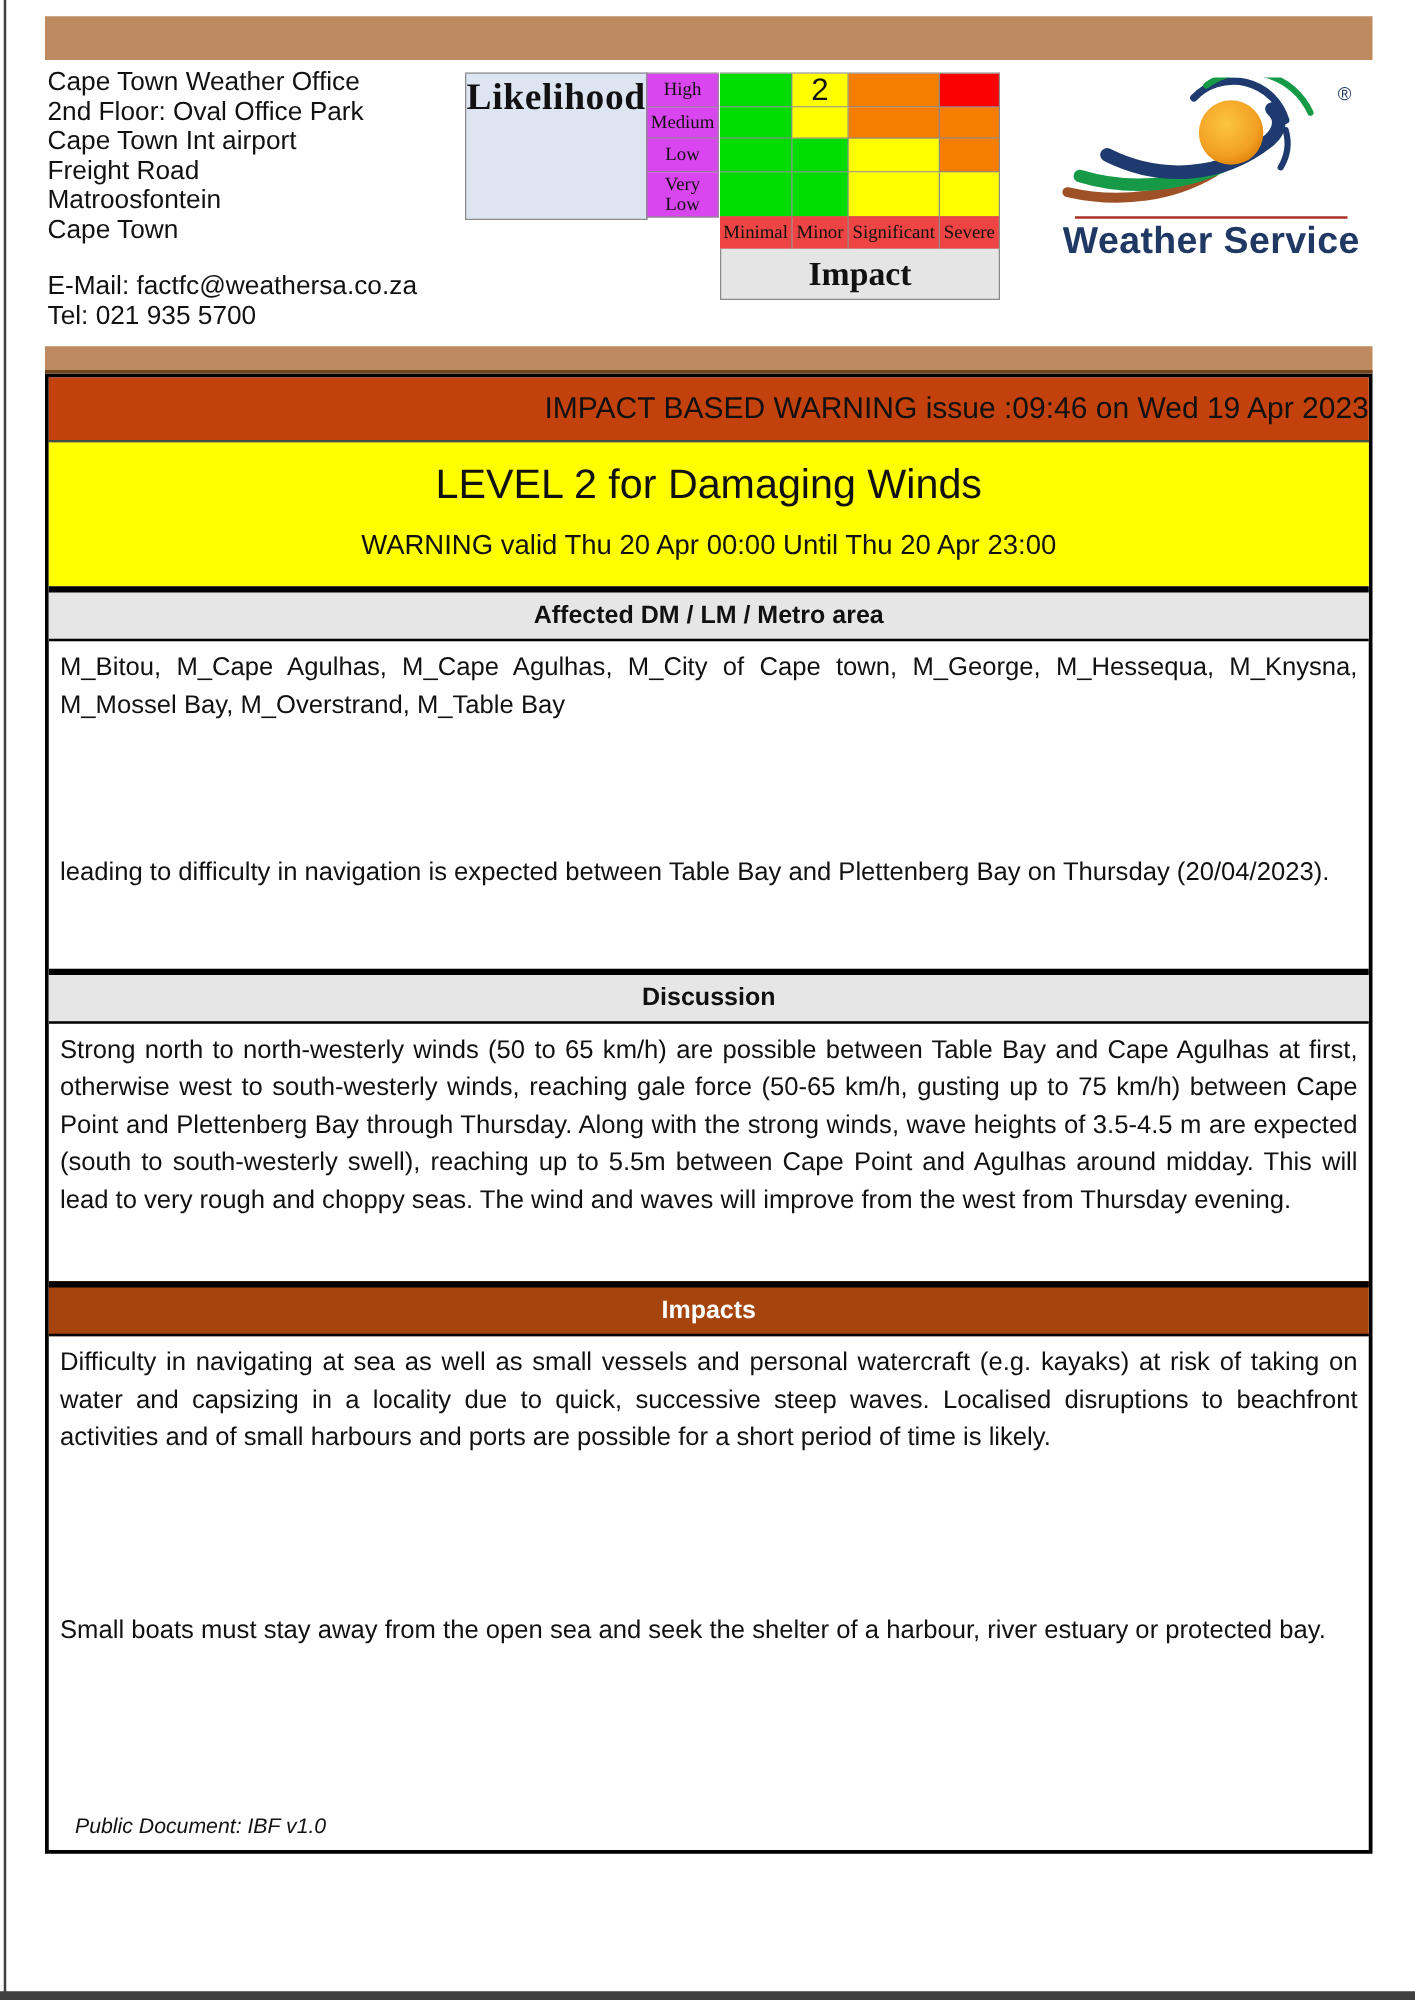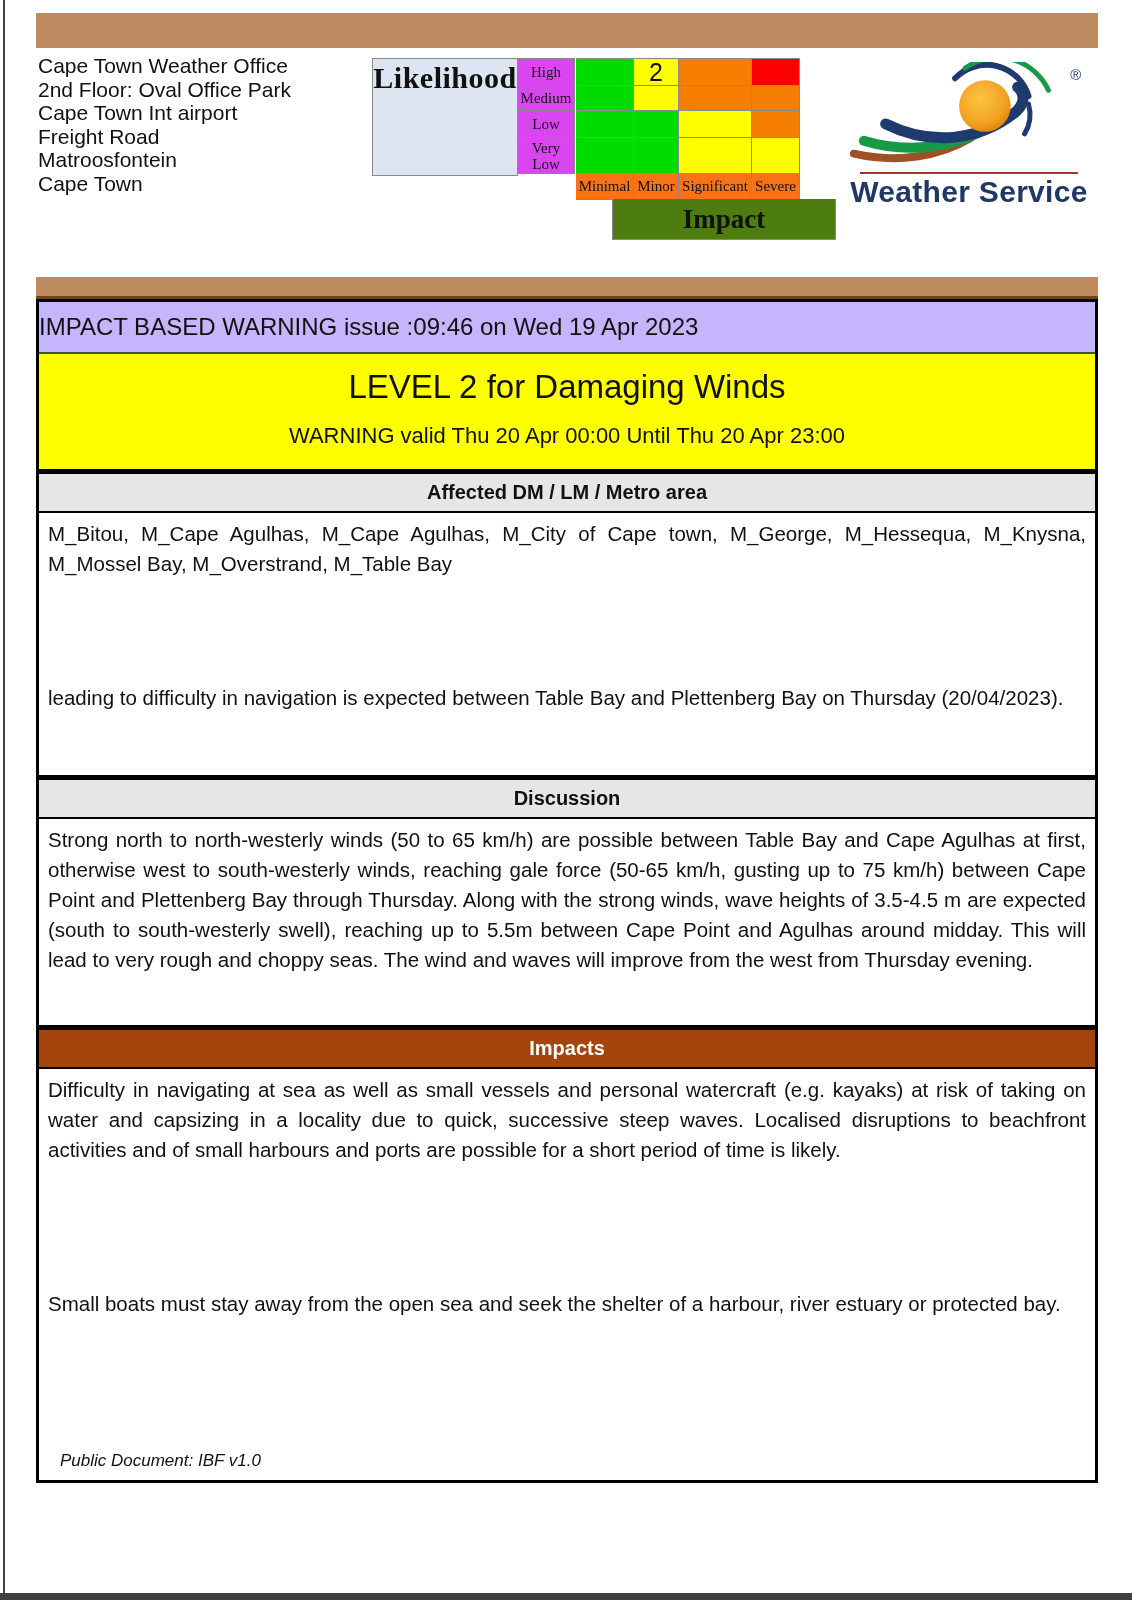--- a/index.html
+++ b/index.html
@@ -23,33 +23,33 @@
   .m-likbox{position:absolute;left:0;top:0;width:144px;height:114px;background:#DCE5F1;border:1px solid #8a8a8a;
             font-weight:bold;font-size:30px;text-align:center;padding-top:2px;letter-spacing:.5px;}
   .m-rowlabels{position:absolute;left:145px;top:0;width:58px;display:grid;grid-template-rows:27px 25px 27px 36px;border-top:1px solid #8a8a8a;}
   .m-rowlabel{background:#d946ef;border-right:1px solid #8a8a8a;border-bottom:1px solid #8a8a8a;border-left:1px solid #8a8a8a;
               font-size:15px;display:flex;align-items:center;justify-content:center;text-align:center;line-height:16px;padding:0 2px;}
   .m-cells{position:absolute;left:204px;top:0;width:224px;display:grid;
            grid-template-columns:58px 45px 73px 48px;grid-template-rows:27px 25px 27px 36px;border-top:1px solid #8a8a8a;}
   .m-cell{border-right:1px solid #8a8a8a;border-bottom:1px solid #8a8a8a;
           font-family:"Liberation Sans", sans-serif;font-size:25px;display:flex;align-items:center;justify-content:center;}
   .m-collabels{position:absolute;left:204px;top:115px;width:224px;display:grid;grid-template-columns:58px 45px 73px 48px;height:26px;}
-  .m-collabel{background:#f97316;border-right:1px solid #8a8a8a;border-bottom:1px solid #8a8a8a;
+  .m-collabel{background:#ef4444;border-right:1px solid #8a8a8a;border-bottom:1px solid #8a8a8a;
               font-size:15px;text-align:center;line-height:26px;white-space:nowrap;}
-  .m-impact{position:absolute;left:204px;top:141px;width:222px;height:40px;background:#4d7c0f;border:1px solid #8a8a8a;border-top:none;
-            text-align:center;font-weight:bold;font-size:27px;line-height:40px;margin-left:36px;}
+  .m-impact{position:absolute;left:204px;top:141px;width:222px;height:40px;background:#e5e5e5;border:1px solid #8a8a8a;border-top:none;
+            text-align:center;font-weight:bold;font-size:27px;line-height:40px;}
 
   
   .logo{position:absolute;right:0;top:14px;width:258px;text-align:center;}
   .logo-text{font-weight:bold;color:#1F3864;font-size:30px;line-height:31px;letter-spacing:.3px;}
   .logo-line{height:2px;background:#A93226;width:218px;margin:2px auto 2px;}
 
   
   .main-box{border:3px solid #000;margin-top:0;background:#fff;}
-  .title-bar{height:50px;line-height:50px;text-align:left;font-size:24px;border-bottom:2px solid #42503f;background:#c4b5fd;}
+  .title-bar{height:50px;line-height:50px;text-align:right;font-size:24px;border-bottom:2px solid #42503f;background:#c2410c;}
   .level-box{background:#FFFF00;text-align:center;padding:14px 0 20px;}
   .level-title{font-size:33px;}
   .level-valid{font-size:22px;margin-top:17px;}
 
   .sec-header{background:#E6E6E6;border-top:5px solid #000;border-bottom:2px solid #000;
               text-align:center;font-weight:bold;font-size:20px;padding:7px 0;}
   .sec-header.impacts{background:#A5450D;color:#ffffff;}
   .sec-body{font-size:20.5px;line-height:30px;text-align:justify;padding:6px 9px 0;}
   .b-affected{min-height:158px;}
   .b-short{min-height:92px;}
@@ -71,20 +71,24 @@
 
     <div class="contact">
       <div>
           <div>Cape Town Weather Office</div>
           <div>2nd Floor: Oval Office Park</div>
           <div>Cape Town Int airport</div>
           <div>Freight Road</div>
           <div>Matroosfontein</div>
           <div>Cape Town</div>
         </div>
+      <div class="contact-extra">
+        <div>E-Mail: factfc@weathersa.co.za</div>
+        <div>Tel: 021 935 5700</div>
+      </div>
     </div>
 
     <div class="matrix">
       <div class="m-likbox">Likelihood</div>
       <div class="m-rowlabels">
           <div class="m-rowlabel">High</div>
           <div class="m-rowlabel">Medium</div>
           <div class="m-rowlabel">Low</div>
           <div class="m-rowlabel">Very Low</div>
         </div>

